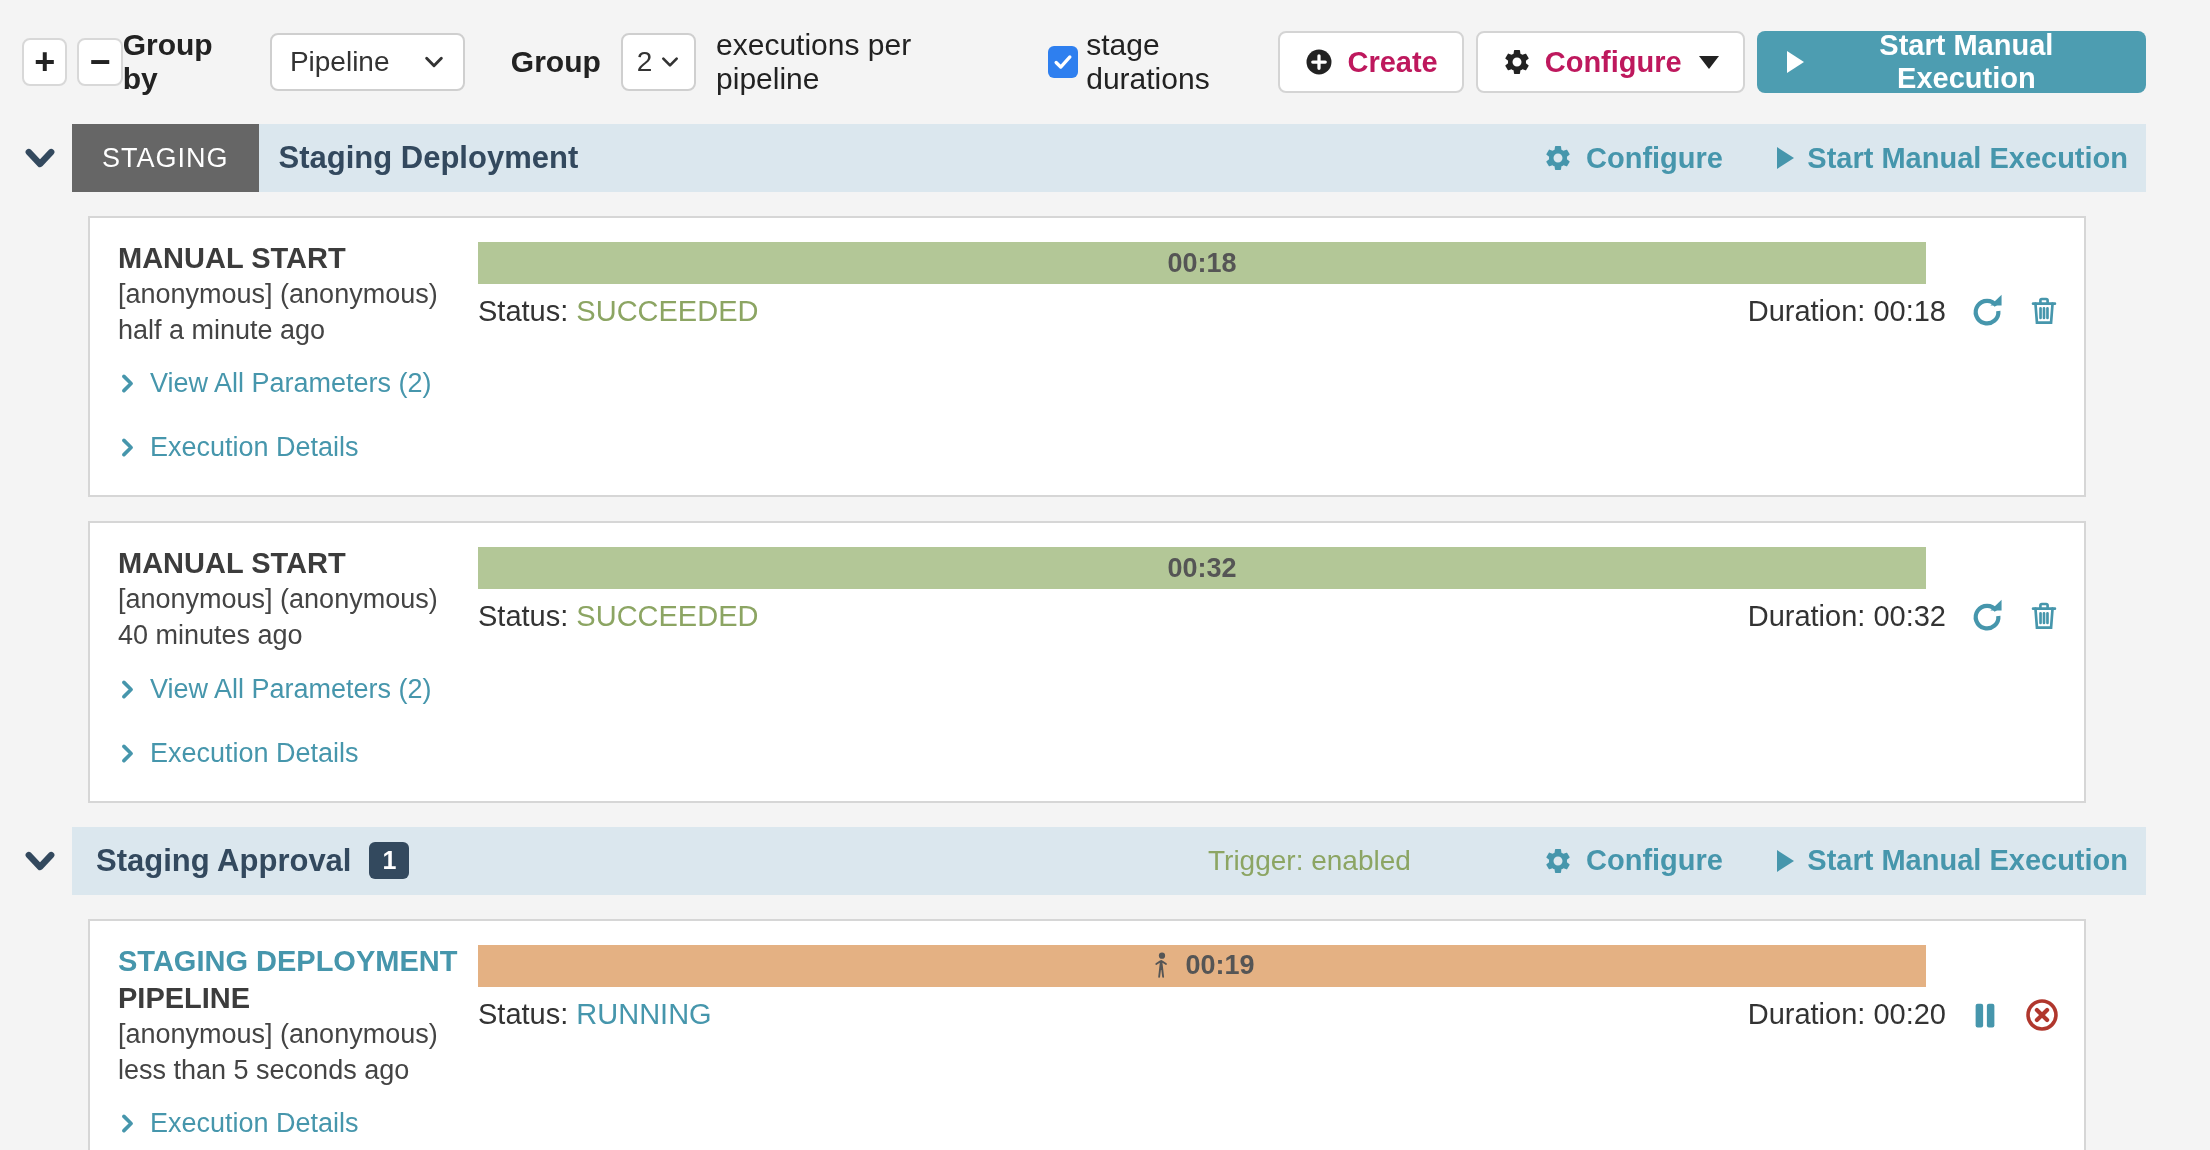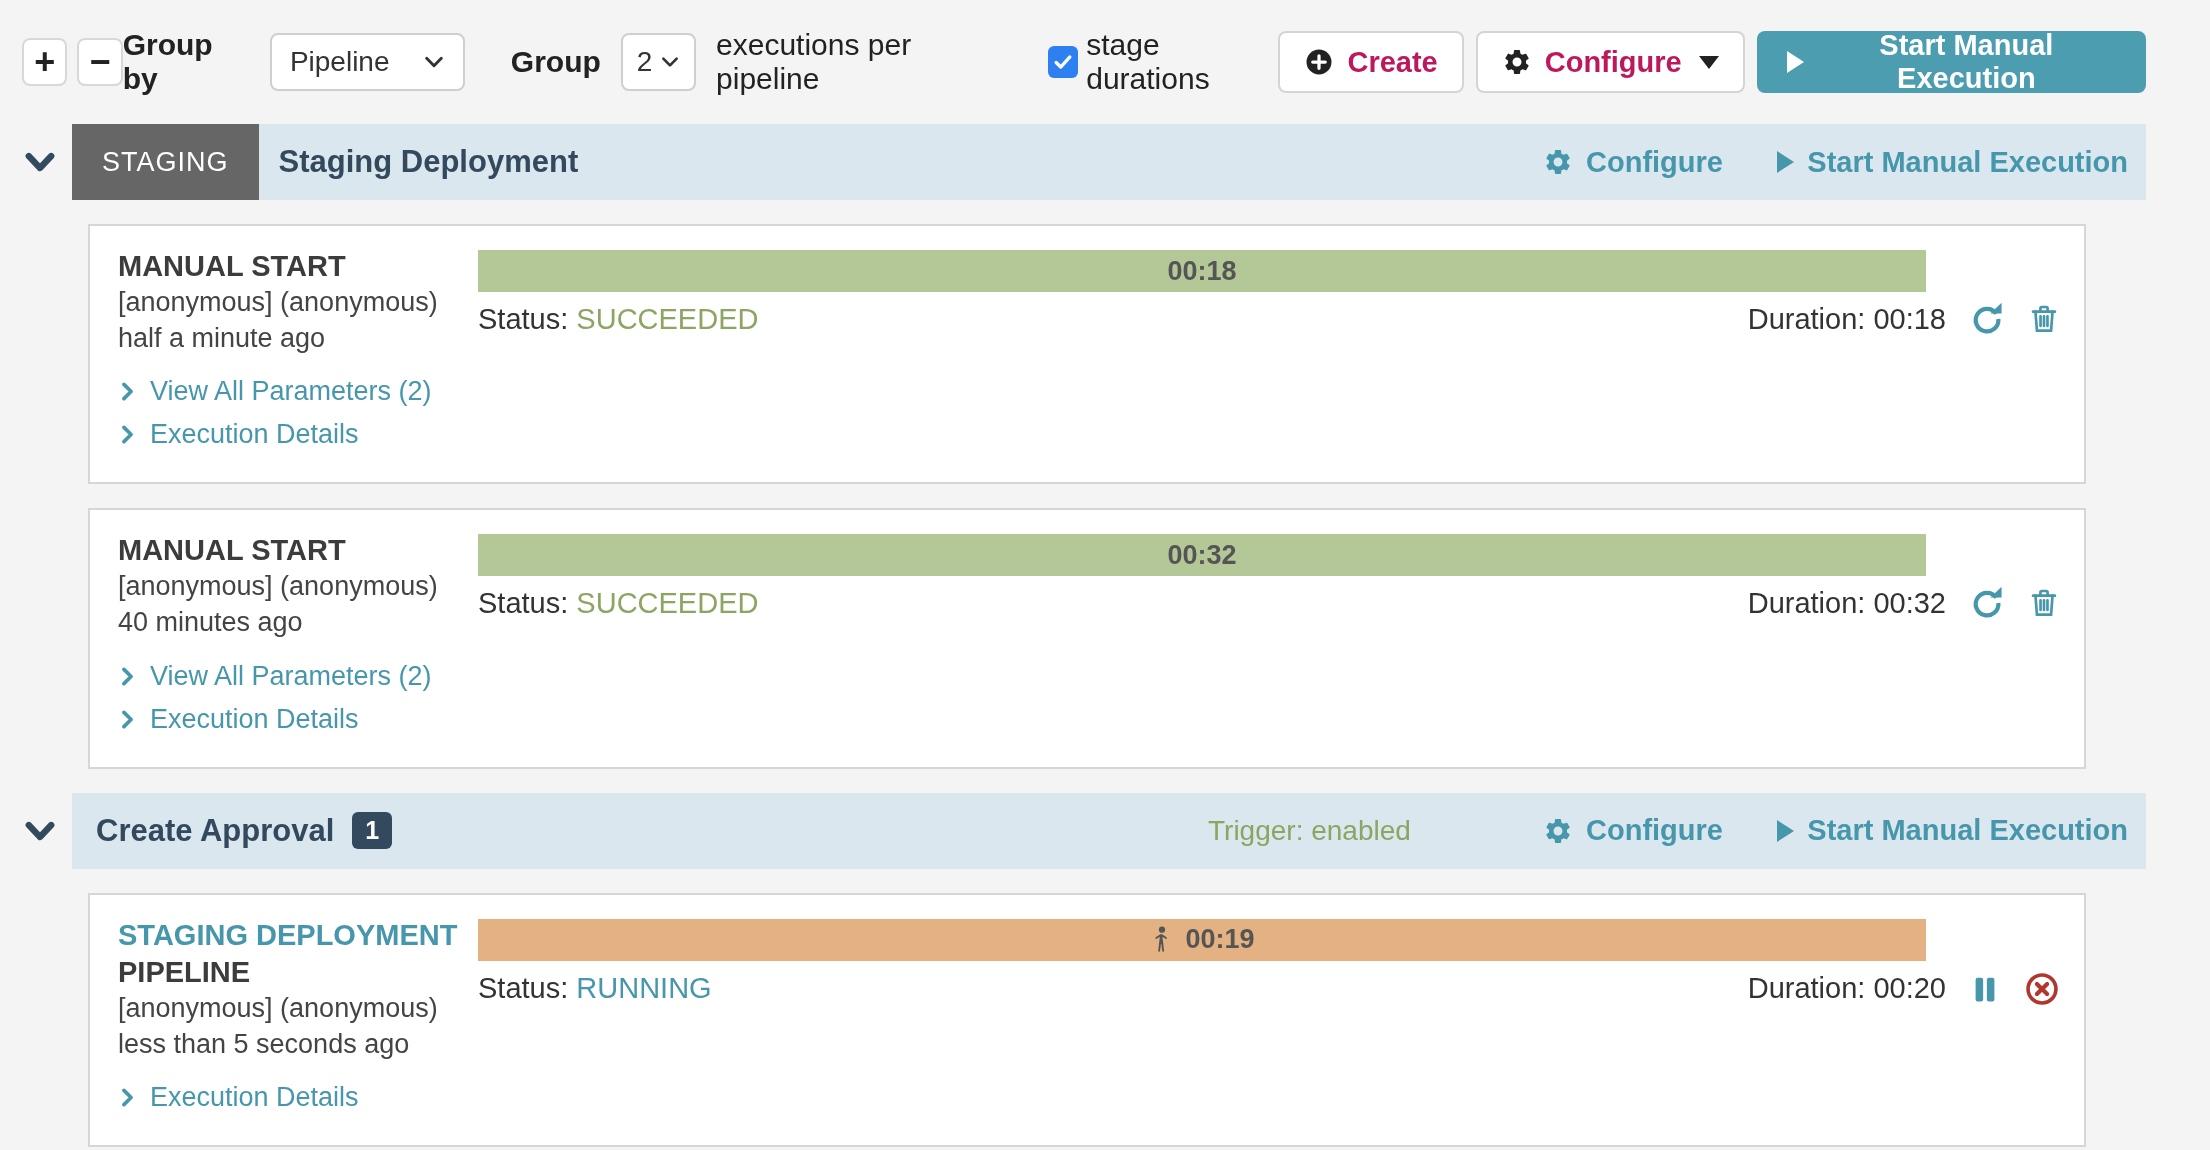--- a/index.html
+++ b/index.html
@@ -55,21 +55,21 @@
   }
   .play-tri {
     width:0; height:0; display:inline-block;
     border-top:11px solid transparent; border-bottom:11px solid transparent;
     border-left:17px solid currentColor;
   }
 
   
   .group-header-row { display:flex; align-items:stretch; margin-bottom:24px; }
   .chev-col { width:50px; display:flex; align-items:center; cursor:pointer; color:var(--navy,#33495e); }
-  .group-header { flex:1; background:var(--header-bg,#dbe7ee); height:76px; display:flex; align-items:center; }
+  .group-header { flex:1; background:var(--header-bg,#dbe7ee); height:68px; display:flex; align-items:center; }
   .group-header.no-tag { padding-left:24px; }
   .tag {
     background:var(--tag-gray,#666); color:#fff; height:100%;
     display:flex; align-items:center; padding:0 30px; font-size:27px; letter-spacing:1px; margin-right:20px;
   }
   .group-title { font-size:31px; font-weight:700; color:var(--navy,#33495e); }
   .badge {
     background:var(--navy,#33495e); color:#fff; font-size:25px; font-weight:700;
     border-radius:6px; padding:4px 13px; margin-left:18px;
   }
@@ -88,21 +88,21 @@
   
   .executions { margin-left:66px; margin-right:60px; }
   .card {
     background:#fff; border:2px solid #d6d6d6; margin-bottom:24px;
     padding:22px 24px 32px 28px; display:flex; min-height:194px;
   }
   .card-left { width:360px; flex-shrink:0; }
   .card-title { font-size:29px; font-weight:700; color:#3c3c3c; line-height:1.28; display:block; }
   .title-link { color:var(--accent-teal,#4696ac); cursor:pointer; }
   .card-meta { font-size:27px; color:#444; line-height:1.32; }
-  .card-links { margin-top:20px; display:flex; flex-direction:column; gap:12px; }
+  .card-links { margin-top:20px; display:flex; flex-direction:column; gap:33px; }
   .card-link {
     color:var(--accent-teal,#4696ac); font-size:27px; display:flex; gap:13px; align-items:center;
     cursor:pointer; text-decoration:none;
   }
   .card-right { flex:1; padding-top:2px; }
   .bar-row { display:flex; }
   .stage-bar {
     flex:1; height:42px; display:flex; align-items:center; justify-content:center; gap:10px;
     font-size:27px; font-weight:700; color:#555;
   }
@@ -338,21 +338,21 @@
   </div>
 
   <div>
     <div class="group-header-row">
       <div class="chev-col">
         <svg width="36" height="36" viewBox="0 0 24 24">
             <path d="M4.5 8l7.5 8 7.5-8" fill="none" stroke="currentColor" stroke-width="4.2" stroke-linecap="round" stroke-linejoin="round"></path>
           </svg>
       </div>
       <div class="group-header no-tag">
-        <span class="group-title">Create Approval</span>
+        <span class="group-title">Staging Approval</span>
         <span class="badge">1</span>
         <div class="header-actions">
           <span class="trigger-cell">Trigger: enabled</span>
           <a class="header-link cell-center">
             <span>
               <svg width="30" height="30" viewBox="0 0 24 24" fill="currentColor">
                   <path d="M19.14 12.94c.04-.3.06-.61.06-.94 0-.32-.02-.64-.07-.94l2.03-1.58c.18-.14.23-.41.12-.61l-1.92-3.32c-.12-.22-.37-.29-.59-.22l-2.39.96c-.5-.38-1.03-.7-1.62-.94L14.4 2.81c-.04-.24-.24-.41-.48-.41h-3.84c-.24 0-.43.17-.47.41l-.36 2.54c-.59.24-1.13.57-1.62.94l-2.39-.96c-.22-.08-.47 0-.59.22L2.74 8.87c-.12.21-.08.47.12.61l2.03 1.58c-.05.3-.09.63-.09.94s.02.64.07.94l-2.03 1.58c-.18.14-.23.41-.12.61l1.92 3.32c.12.22.37.29.59.22l2.39-.96c.5.38 1.03.7 1.62.94l.36 2.54c.05.24.24.41.48.41h3.84c.24 0 .44-.17.47-.41l.36-2.54c.59-.24 1.13-.56 1.62-.94l2.39.96c.22.08.47 0 .59-.22l1.92-3.32c.12-.22.07-.47-.12-.61l-2.01-1.58zM12 15.6c-1.98 0-3.6-1.62-3.6-3.6s1.62-3.6 3.6-3.6 3.6 1.62 3.6 3.6-1.62 3.6-3.6 3.6z"></path>
                 </svg>
             </span>
             <span>Configure</span>

